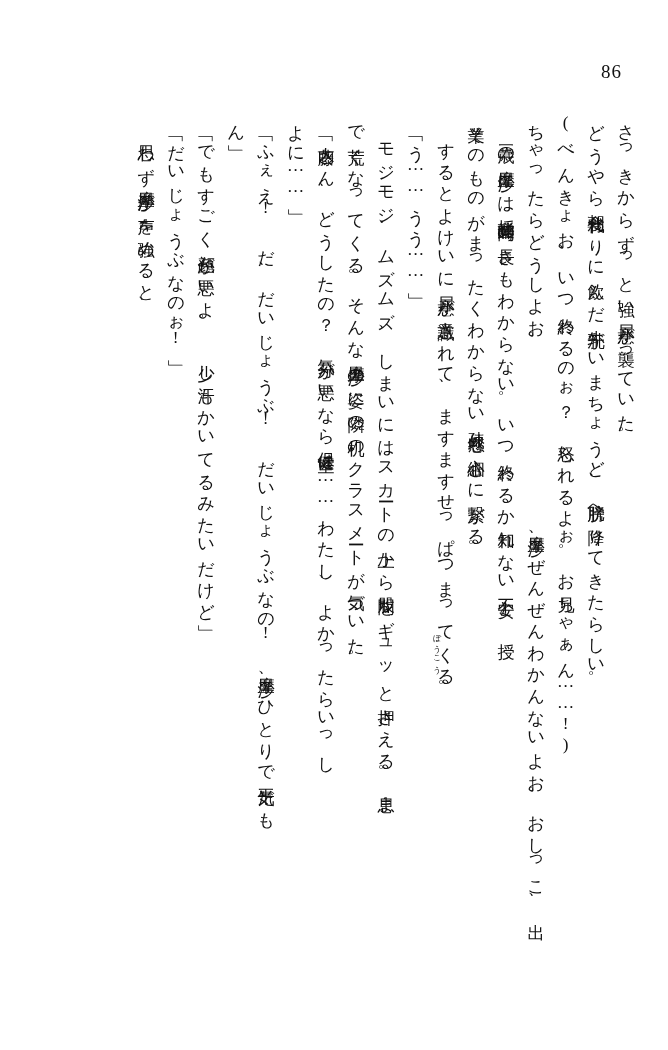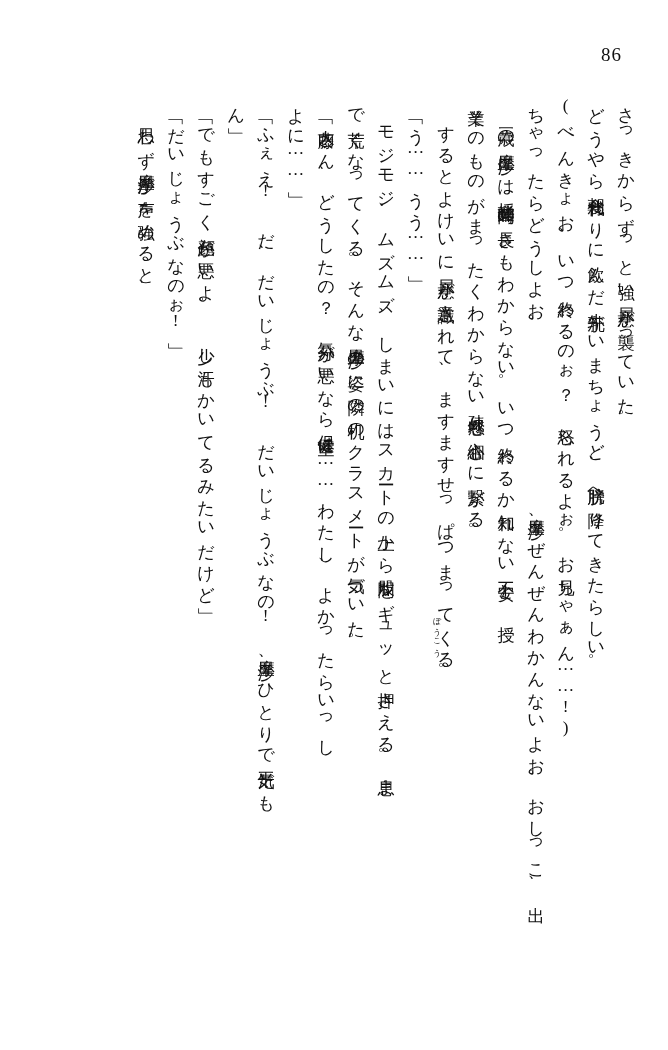--- a/index.html
+++ b/index.html
@@ -14,20 +14,21 @@
     color: #111111;
     overflow: hidden;
     position: relative;
   }
   .page {
     position: relative;
     width: 668px;
     height: 1028px;
     box-sizing: border-box;
     background: #ffffff;
+    margin-top: 17px;
   }
   .page-number {
     position: absolute;
     top: 44px;
     right: 46px;
     font-size: 19px;
     font-family: "Liberation Serif", "DejaVu Serif", serif;
     letter-spacing: 1px;
     color: #111111;
   }

